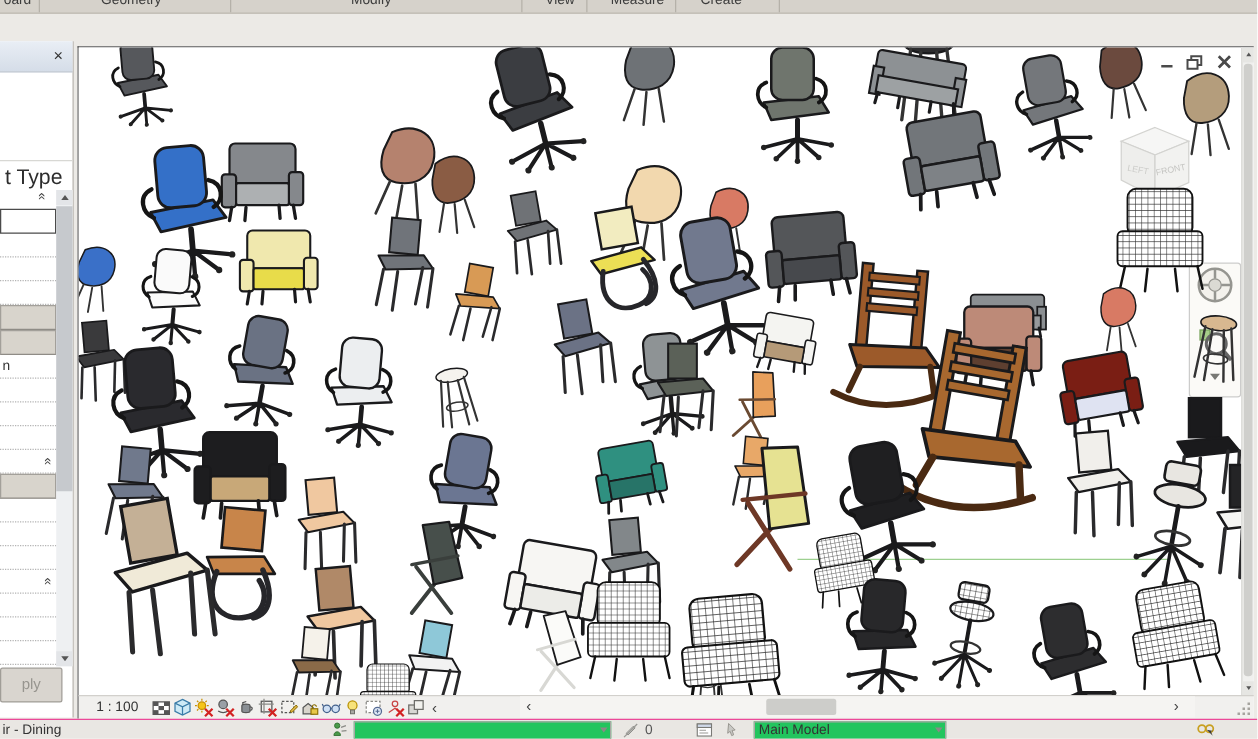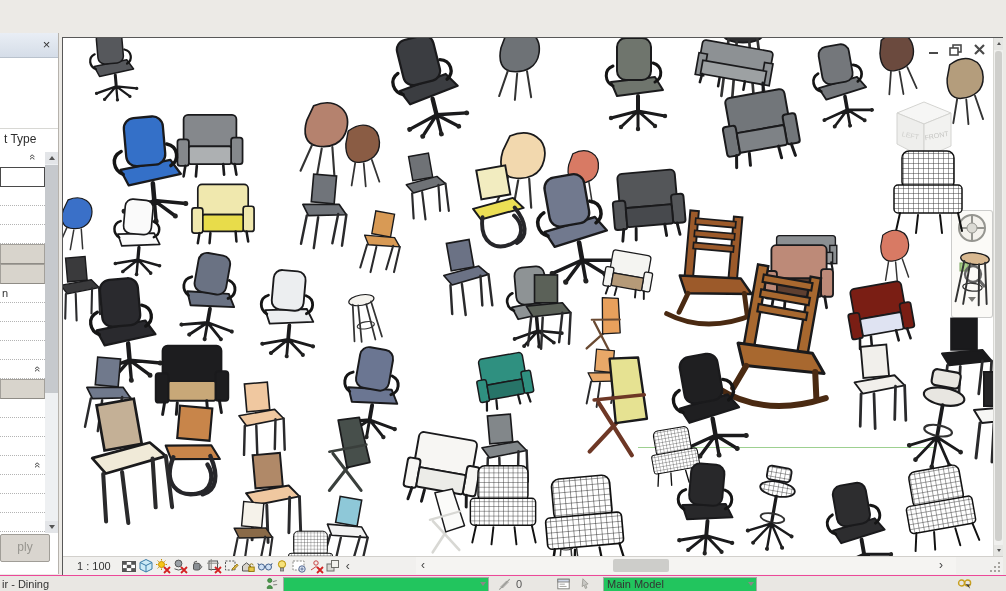--- a/index.html
+++ b/index.html
@@ -12,21 +12,21 @@
                 transform:translateX(-50%);white-space:nowrap;}
   .ribbon-sep{position:absolute;top:0;width:1px;height:10px;background:#b5b1a9;}
   
   .palette{position:absolute;left:0;top:33px;width:58px;height:541px;background:#ffffff;
            border-right:1px solid #b6b2ac;}
   .palette-header{position:absolute;left:0;top:0;width:100%;height:24px;
                   background:linear-gradient(#e9eef5,#d5dde8);border-bottom:1px solid #b9c2cd;}
   .palette-close{position:absolute;right:4px;top:5px;width:15px;height:15px;line-height:14px;
                  text-align:center;font-size:13px;color:#333;cursor:default;}
   .palette-sep{position:absolute;left:0;top:95px;width:100%;height:1px;background:#d8d8d4;}
-  .edit-type{position:absolute;left:4px;top:99px;font-size:12px;color:#2d2d2d;}
+  .edit-type{position:absolute;left:4px;top:99px;font-size:17px;color:#2d2d2d;}
   .grp-chevron{font-size:11px;color:#444;transform:rotate(90deg);display:inline-block;}
   .pal-chevron-top{position:absolute;left:30px;top:118px;}
   .rows{position:absolute;left:0;top:134px;width:45px;}
   .prow{height:18px;border-bottom:1px dotted #b4b4b4;position:relative;font-size:11px;color:#333;}
   .prow.input{border:1px solid #4a4a4a;background:#fff;}
   .prow.button{background:#d8d4cc;border:1px solid #a3a09a;border-bottom-color:#8f8c86;}
   .prow.group .grp-chevron{position:absolute;right:4px;top:3px;}
   .prow .rowtext{position:absolute;left:2px;top:3px;}
   .pal-scroll{position:absolute;left:45px;top:119px;width:13px;height:381px;background:#eef0f2;}
   .pal-scroll .arrow{position:absolute;left:0;width:13px;height:12px;background:#e3e5e8;}
@@ -92,20 +92,34 @@
   <defs>
     <pattern id="hp" width="5" height="5" patternUnits="userSpaceOnUse">
       <rect width="5" height="5" fill="#ffffff"></rect>
       <path d="M0 0H5M0 0V5" stroke="#2e2e2e" stroke-width="0.9"></path>
     </pattern>
   </defs>
 </svg>
 
 <div class="app">
 
+  <div class="ribbon-strip" id="ribbonStrip">
+      <div class="ribbon-label" style="left: 14px;">oard</div>
+      <div class="ribbon-label" style="left: 105px;">Geometry</div>
+      <div class="ribbon-label" style="left: 297px;">Modify</div>
+      <div class="ribbon-label" style="left: 448px;">View</div>
+      <div class="ribbon-label" style="left: 510px;">Measure</div>
+      <div class="ribbon-label" style="left: 577px;">Create</div>
+      <div class="ribbon-sep" style="left: 31px;"></div>
+      <div class="ribbon-sep" style="left: 184px;"></div>
+      <div class="ribbon-sep" style="left: 417px;"></div>
+      <div class="ribbon-sep" style="left: 469px;"></div>
+      <div class="ribbon-sep" style="left: 540px;"></div>
+      <div class="ribbon-sep" style="left: 623px;"></div>
+    </div>
 
   <div class="palette">
     <div class="palette-header">
       <div class="palette-close">×</div>
     </div>
     <div class="palette-sep"></div>
     <div class="edit-type">t Type</div>
     <span class="grp-chevron pal-chevron-top">«</span>
     <div class="rows" id="palRows">
         <div class="prow input"></div>

